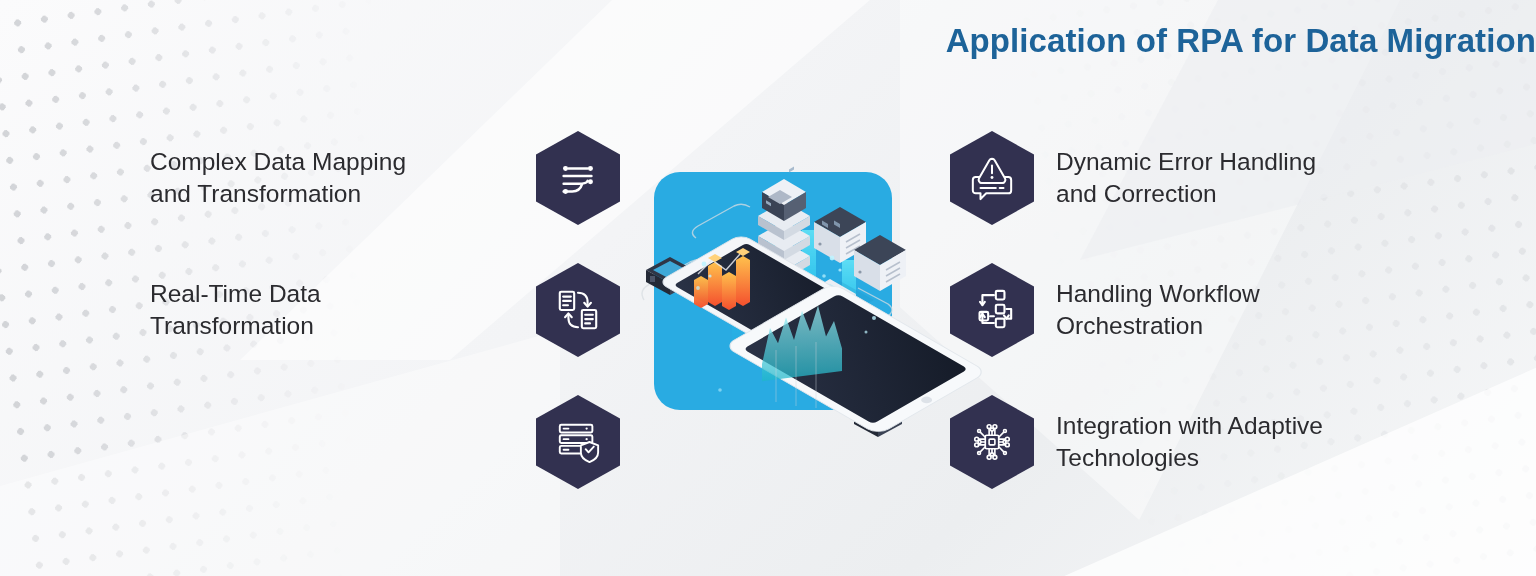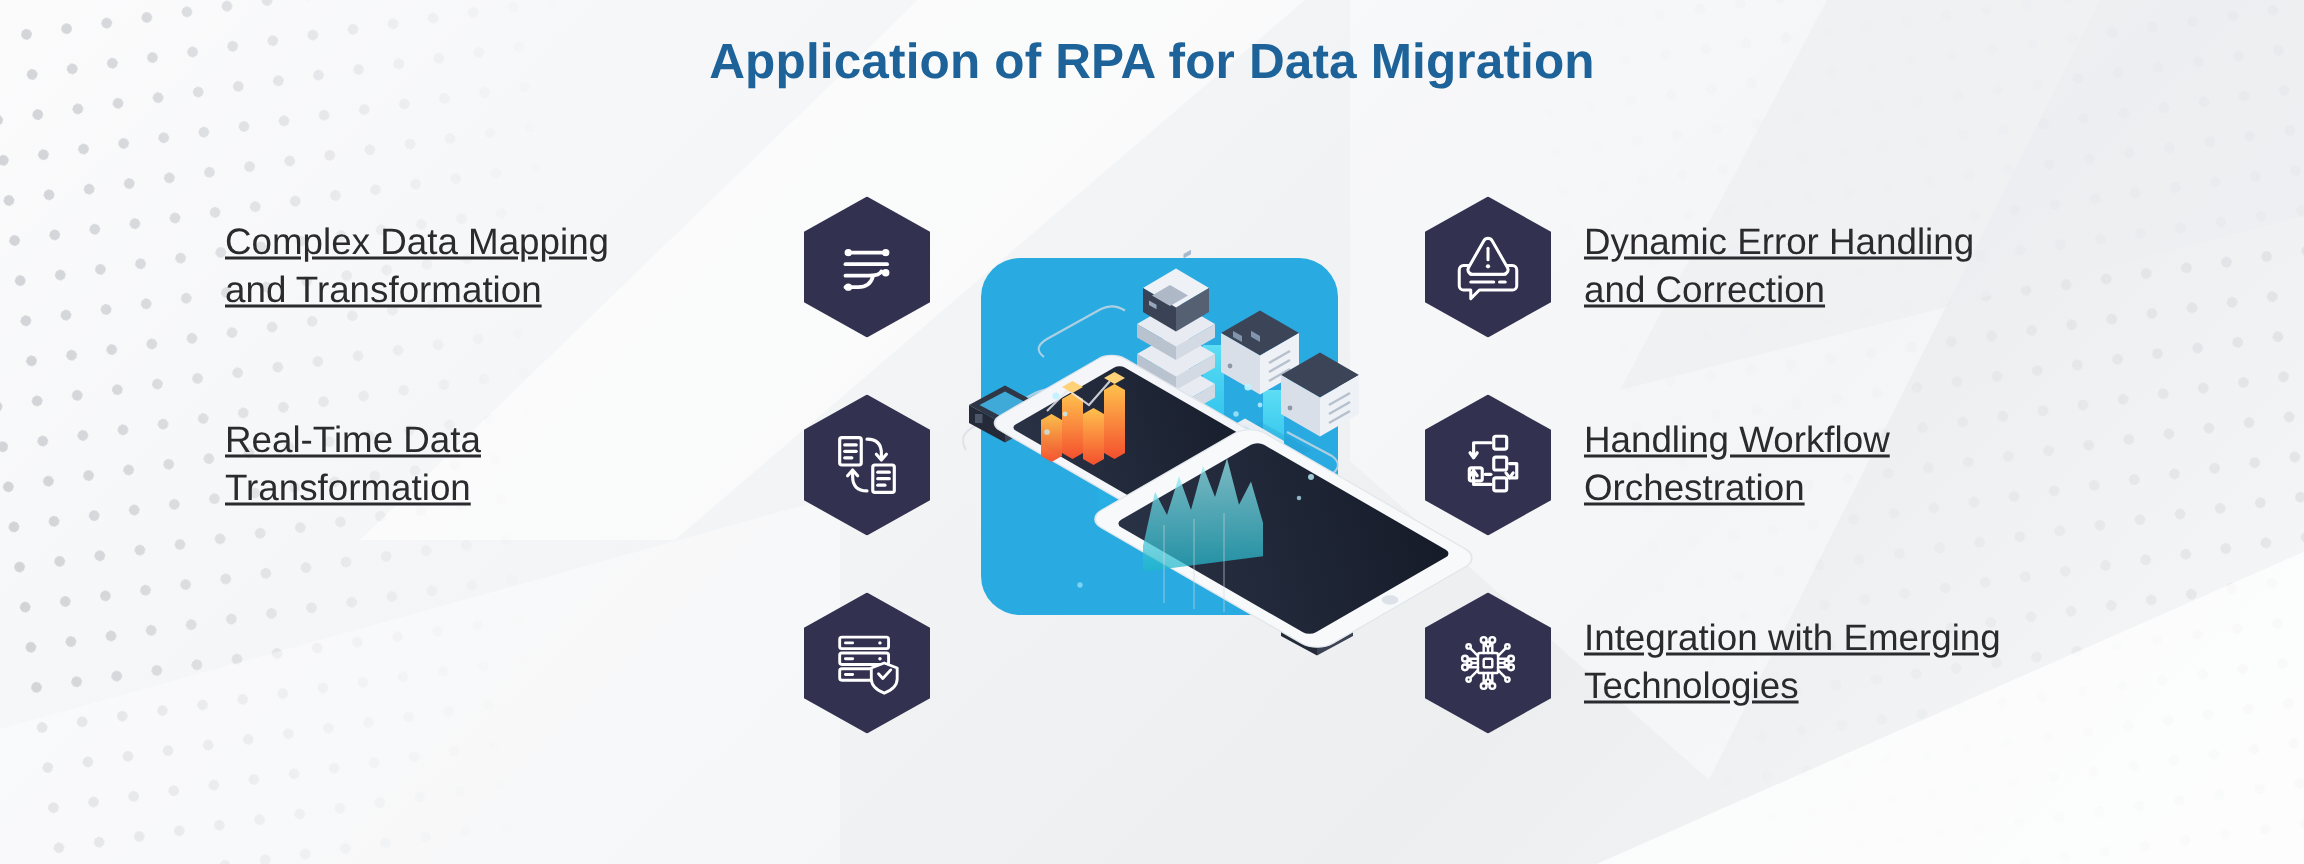--- a/index.html
+++ b/index.html
@@ -49,21 +49,21 @@
   .poly-4 { left: 0; top: 330px; width: 560px; height: 260px;
             background: rgba(255,255,255,.40);
             clip-path: polygon(0 60%, 100% 0, 100% 100%, 0 100%); }
   .poly-5 { left: 1080px; top: 0; width: 460px; height: 260px;
             background: rgba(236,238,241,.65);
             clip-path: polygon(30% 0, 100% 0, 100% 55%, 0 100%); }
 
   
   .title {
     position: absolute; top: 22px; left: 0; width: 100%;
-    text-align: center;
+    text-align: right;
     font-size: 33px; font-weight: bold;
     letter-spacing: .1px;
     color: #1d6399;
     z-index: 6;
   }
 
   
   .col { position: absolute; z-index: 5; }
   .col-left  { left: 150px;  top: 128px; width: 470px; }
   .col-right { left: 950px;  top: 128px; width: 470px; }
@@ -72,21 +72,20 @@
     display: flex; align-items: center;
     height: 100px; margin-bottom: 32px;
   }
   .col-left .feature  { justify-content: flex-end; }
   .col-right .feature { justify-content: flex-start; align-items: center; }
 
   .feature-label {
     font-size: 24.5px; line-height: 1.32;
     color: #2b2b2f; font-weight: normal;
     white-space: pre-line;
-    text-decoration: underline;
   }
   .col-left .feature-label  { text-align: left; margin-right: 24px; flex: 1; }
   .col-right .feature-label { text-align: left; margin-left: 22px; flex: 1; }
 
   .hex {
     width: 84px; height: 94px; flex: 0 0 84px;
     display: flex; align-items: center; justify-content: center;
     position: relative;
   }
   .hex svg.hexbg { position: absolute; inset: 0; width: 100%; height: 100%; }
@@ -259,21 +258,21 @@
               <circle cx="10.5" cy="12.5" r="1.5"></circle>
             <path d="M31 19 L36 14"></path>
               <circle cx="37.5" cy="12.5" r="1.5"></circle>
             <path d="M17 29 L12 34"></path>
               <circle cx="10.5" cy="35.5" r="1.5"></circle>
             <path d="M31 29 L36 34"></path>
               <circle cx="37.5" cy="35.5" r="1.5"></circle>
           </g>
         </svg>
       </div>
-      <div class="feature-label">Integration with Emerging
+      <div class="feature-label">Integration with Adaptive
 Technologies</div>
     </div>
   </div>
 
   <div class="illus">
     <svg viewBox="0 0 290 290">
       <defs>
         <linearGradient id="glowV" x1="0" y1="1" x2="0" y2="0">
           <stop offset="0" stop-color="#00e5ff" stop-opacity="0"></stop>
           <stop offset="1" stop-color="#7df9ff" stop-opacity=".85"></stop>

